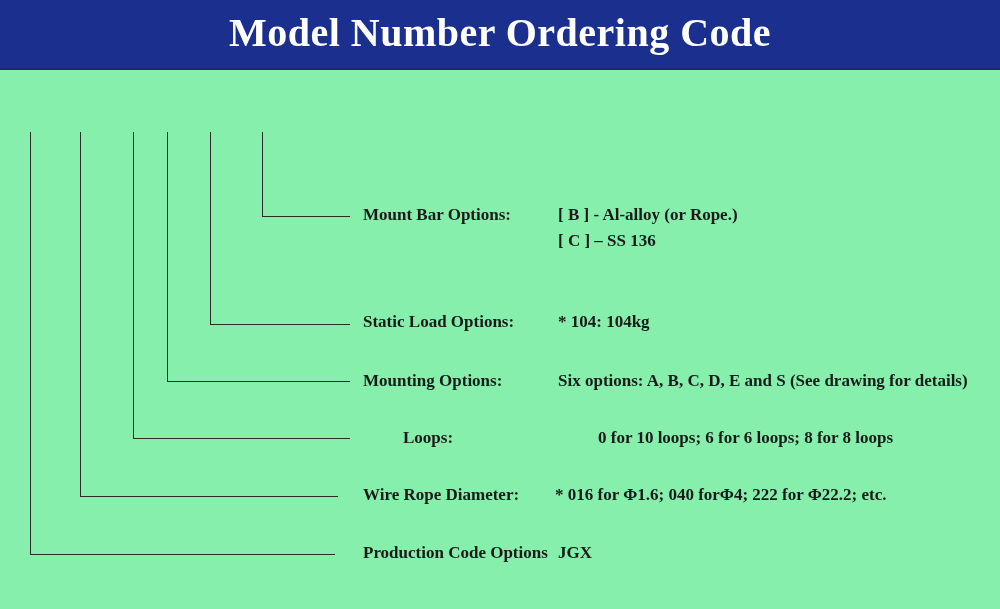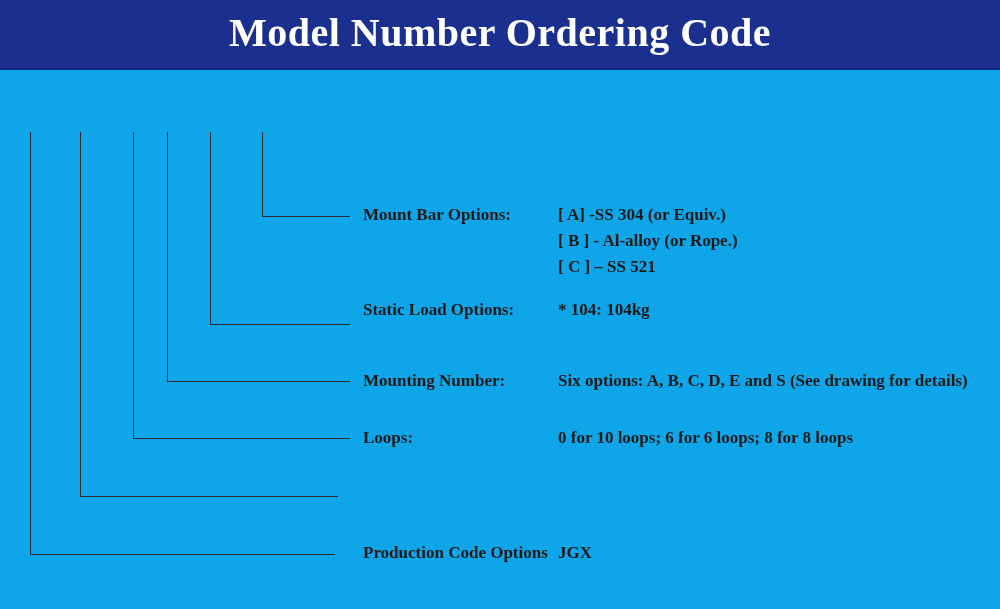--- a/index.html
+++ b/index.html
@@ -8,21 +8,21 @@
     padding: 0;
     background: #ffffff;
   }
   body {
     font-family: "Liberation Serif", "DejaVu Serif", serif;
   }
   #page {
     position: relative;
     width: 1000px;
     height: 609px;
-    background: #0ea5e9;
+    background: #86efac;
     overflow: hidden;
   }
 
   
   #banner {
     position: absolute;
     left: 0;
     top: 0;
     width: 1000px;
     height: 70px;
@@ -143,47 +143,52 @@
 
   <div class="leader-v" style="left:80px; top:132px; height:364px;"></div>
   <div class="leader-h" style="left:80px; top:496px; width:258px;"></div>
 
   <div class="leader-v" style="left:30px; top:132px; height:422px;"></div>
   <div class="leader-h" style="left:30px; top:554px; width:305px;"></div>
 
   <div class="row" style="top:202px;text-decoration:underline;">
     <span class="rlabel">Mount Bar Options:</span>
     <span class="rvalues">
-      <span class="vline">[ A] -SS 304 (or Equiv.)</span>
       <span class="vline">[ B ] - Al-alloy (or Rope.)</span>
-      <span class="vline">[ C ] – SS 521</span>
+      <span class="vline">[ C ] – SS 136</span>
     </span>
   </div>
 
-  <div class="row" style="top:297px;">
+  <div class="row" style="top:309px;">
     <span class="rlabel">Static Load Options:</span>
     <span class="rvalues">
       <span class="vline">* 104: 104kg</span>
     </span>
   </div>
 
   <div class="row" style="top:368px;">
-    <span class="rlabel">Mounting Number:</span>
+    <span class="rlabel">Mounting Options:</span>
     <span class="rvalues">
       <span class="vline">Six options: A, B, C, D, E and S (See drawing for details)</span>
     </span>
   </div>
 
-  <div class="row" style="top:425px;">
+  <div class="row" style="top:425px;margin-left:40px;">
     <span class="rlabel">Loops:</span>
     <span class="rvalues">
       <span class="vline">0 for 10 loops; 6 for 6 loops; 8 for 8 loops</span>
     </span>
   </div>
 
+  <div class="row wide" style="top:482px;">
+    <span class="rlabel">Wire Rope Diameter:</span>
+    <span class="rvalues">
+      <span class="vline">* 016 for Φ1.6; 040 forΦ4; 222 for Φ22.2; etc.</span>
+    </span>
+  </div>
 
   <div class="row" style="top:540px;text-decoration:underline;">
     <span class="rlabel">Production Code Options</span>
     <span class="rvalues">
       <span class="vline">JGX</span>
     </span>
   </div>
 
 </div>
 

